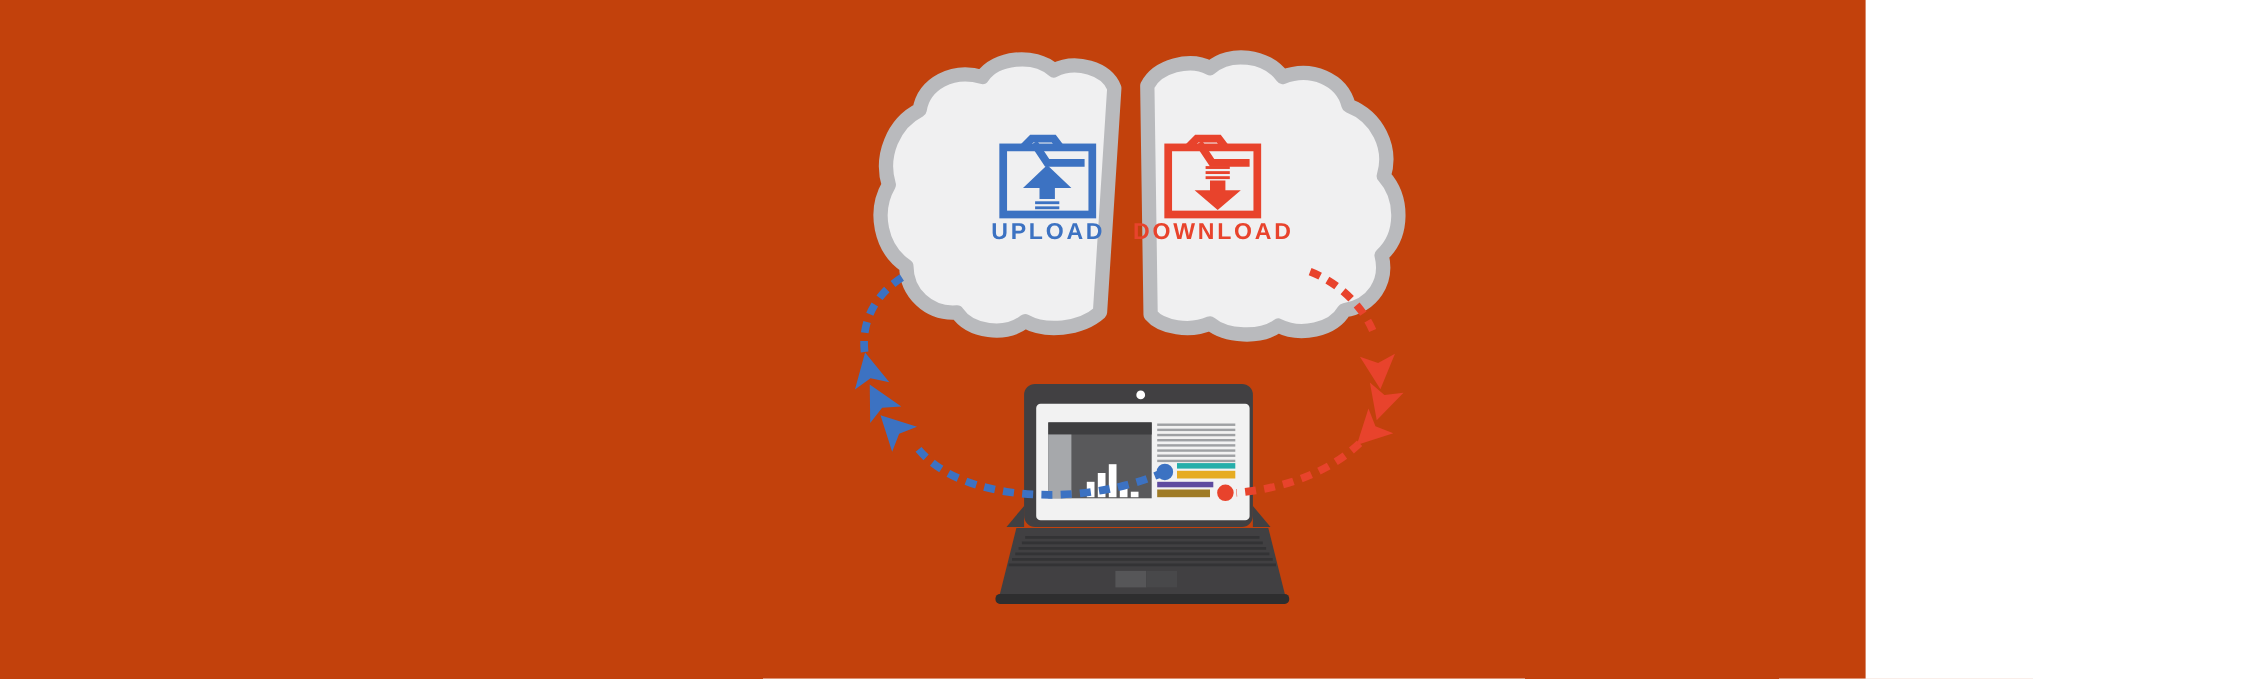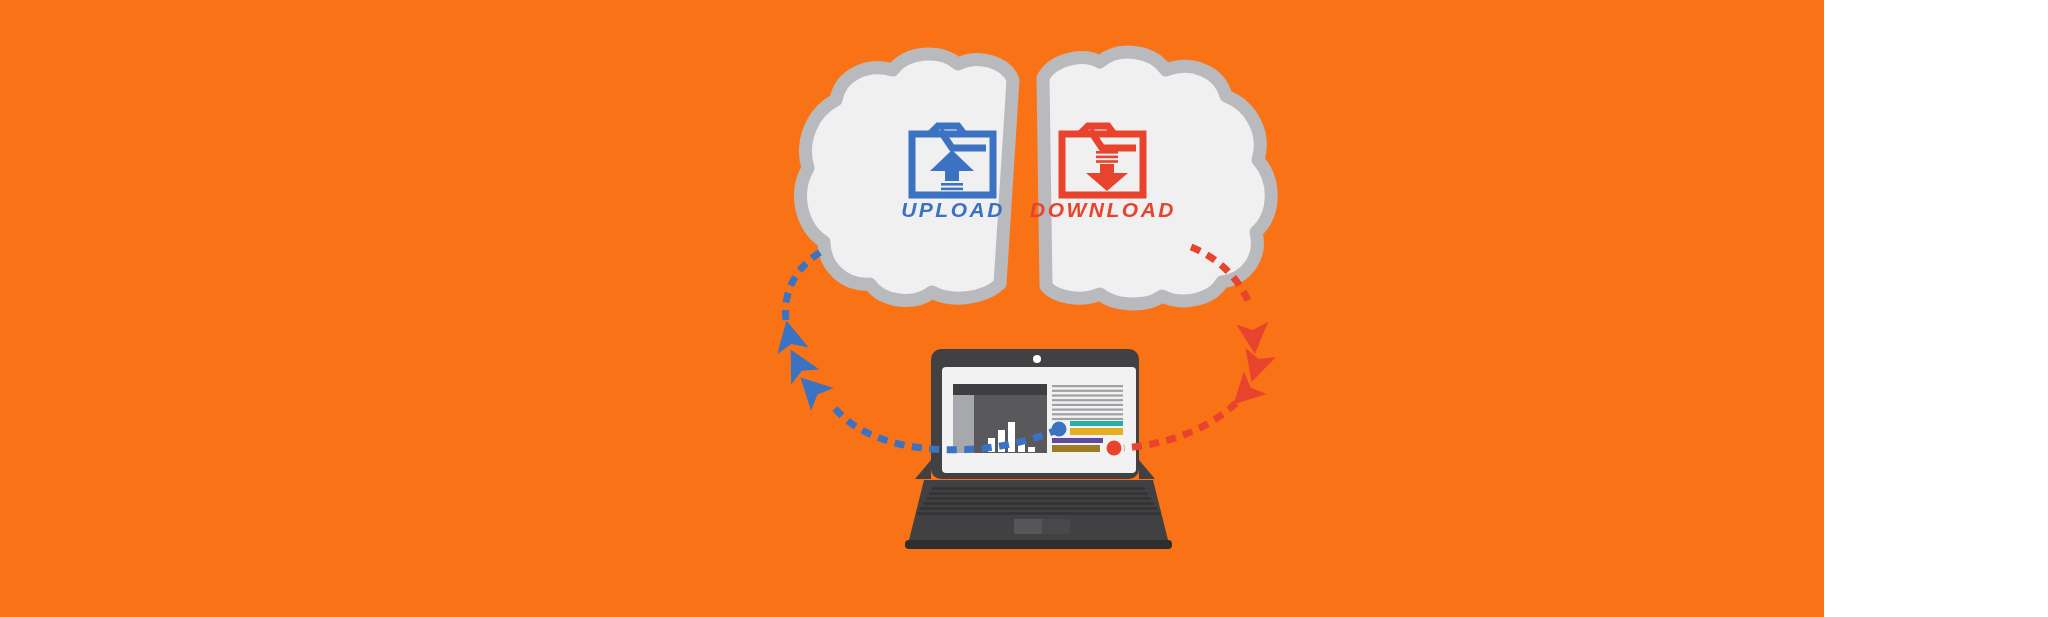--- a/index.html
+++ b/index.html
@@ -6,24 +6,23 @@
     margin: 0;
     padding: 0;
     background: #ffffff;
     width: 2048px;
     height: 617px;
     overflow: hidden;
     font-family: "Liberation Sans", sans-serif;
   }
   .stage {
     position: relative;
-    width: 1824px;
+    width: 1696px;
     height: 617px;
-    background: #f97316;
-    font-style: italic;
+    background: #c2410c;
   }
   svg { display: block; }
   text.cloud-label {
     font-family: "Liberation Sans", sans-serif;
     font-weight: 700;
     font-size: 21px;
     letter-spacing: 2.5px;
   }
 </style>
 </head>

